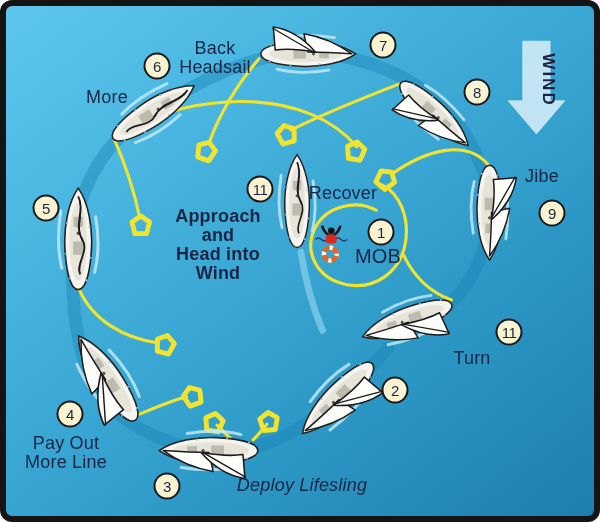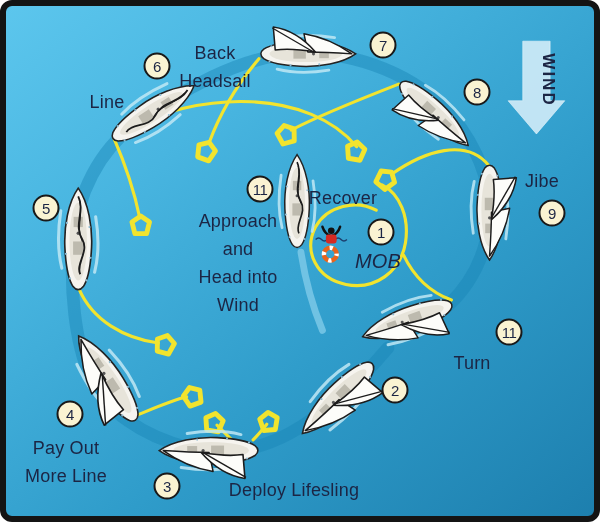--- a/index.html
+++ b/index.html
@@ -14,21 +14,21 @@
   .badge{
     position:absolute;width:27px;height:27px;border-radius:50%;
     background:#faf3d2;border:2px solid #191919;box-sizing:border-box;
     display:flex;align-items:center;justify-content:center;
     font-size:15px;font-weight:500;color:#1c2544;
     transform:translate(-50%,-50%);letter-spacing:-0.5px;
   }
   .lbl{
     position:absolute;transform:translate(-50%,0);
     text-align:center;white-space:pre-line;
-    font-size:18px;line-height:28px;font-weight:500;color:#1c2544;
+    font-size:18px;line-height:19px;font-weight:500;color:#1c2544;
     letter-spacing:0.2px;
   }
   .wind-text{
     position:absolute;transform:translate(-50%,-50%) rotate(90deg);
     font-size:17px;font-weight:600;color:#1c2544;letter-spacing:2px;
   }
 </style>
 </head>
 <body>
 
@@ -270,26 +270,26 @@
       <div class="badge" style="left: 64px; top: 408px;">4</div>
       <div class="badge" style="left: 40px; top: 202px;">5</div>
       <div class="badge" style="left: 151px; top: 60px;">6</div>
       <div class="badge" style="left: 377px; top: 39px;">7</div>
       <div class="badge" style="left: 471px; top: 86px;">8</div>
       <div class="badge" style="left: 546px; top: 207px;">9</div>
       <div class="badge" style="left: 503px; top: 326px;">11</div>
       <div class="badge" style="left: 254px; top: 183px;">11</div>
       <div class="lbl" style="left: 209px; top: 33px;">Back
 Headsail</div>
-      <div class="lbl" style="left: 101px; top: 82px;">Line</div>
+      <div class="lbl" style="left: 101px; top: 82px;">More</div>
       <div class="lbl" style="left: 337px; top: 178px;">Recover</div>
-      <div class="lbl" style="left: 232px; top: 201px;">Approach
+      <div class="lbl" style="left: 212px; top: 201px; font-weight: bold;">Approach
 and
 Head into
 Wind</div>
-      <div class="lbl" style="left: 372px; top: 241px; font-size: 20px; font-style: italic;">MOB</div>
+      <div class="lbl" style="left: 372px; top: 241px; font-size: 20px;">MOB</div>
       <div class="lbl" style="left: 536px; top: 161px;">Jibe</div>
       <div class="lbl" style="left: 466px; top: 343px;">Turn</div>
       <div class="lbl" style="left: 60px; top: 428px;">Pay Out
 More Line</div>
-      <div class="lbl" style="left: 288px; top: 470px;">Deploy Lifesling</div>
+      <div class="lbl" style="left: 296px; top: 470px; font-style: italic;">Deploy Lifesling</div>
     </div>
 </div>
 
 </body></html>

